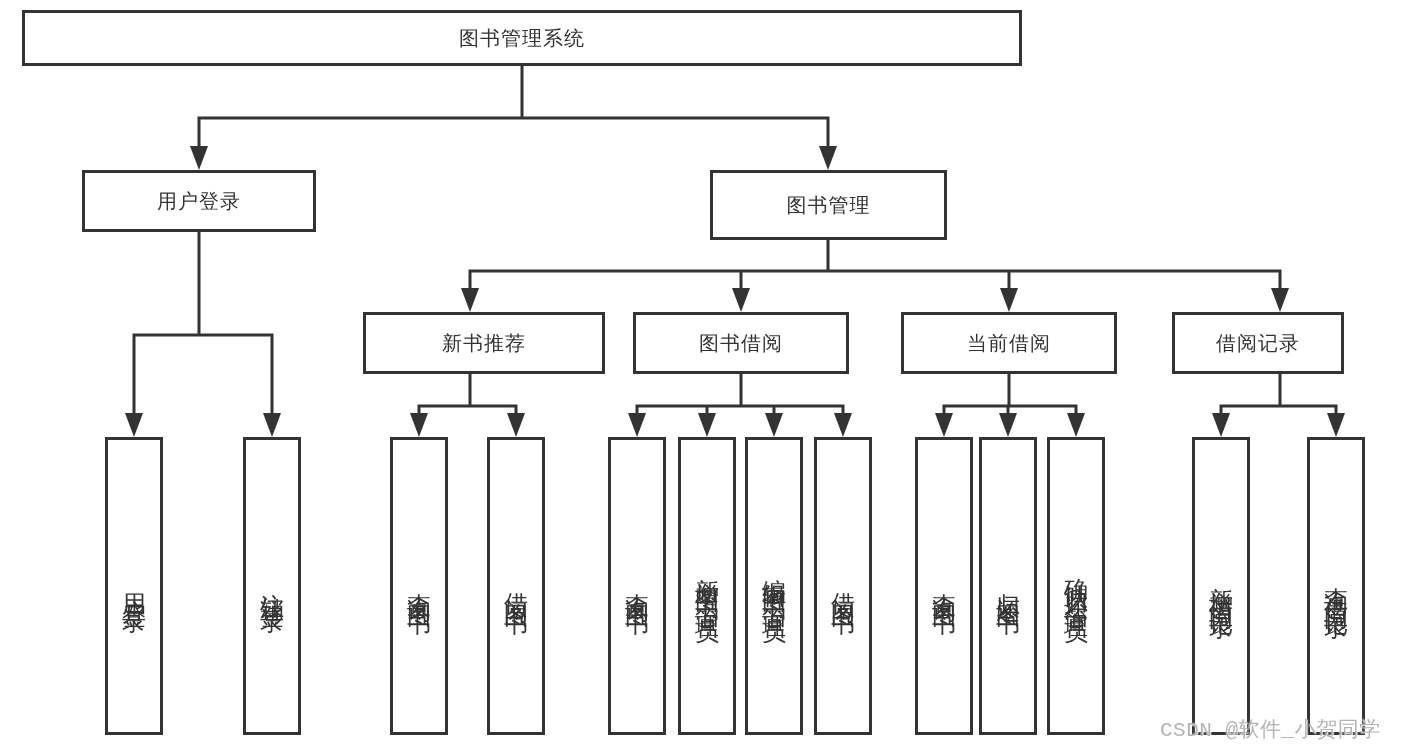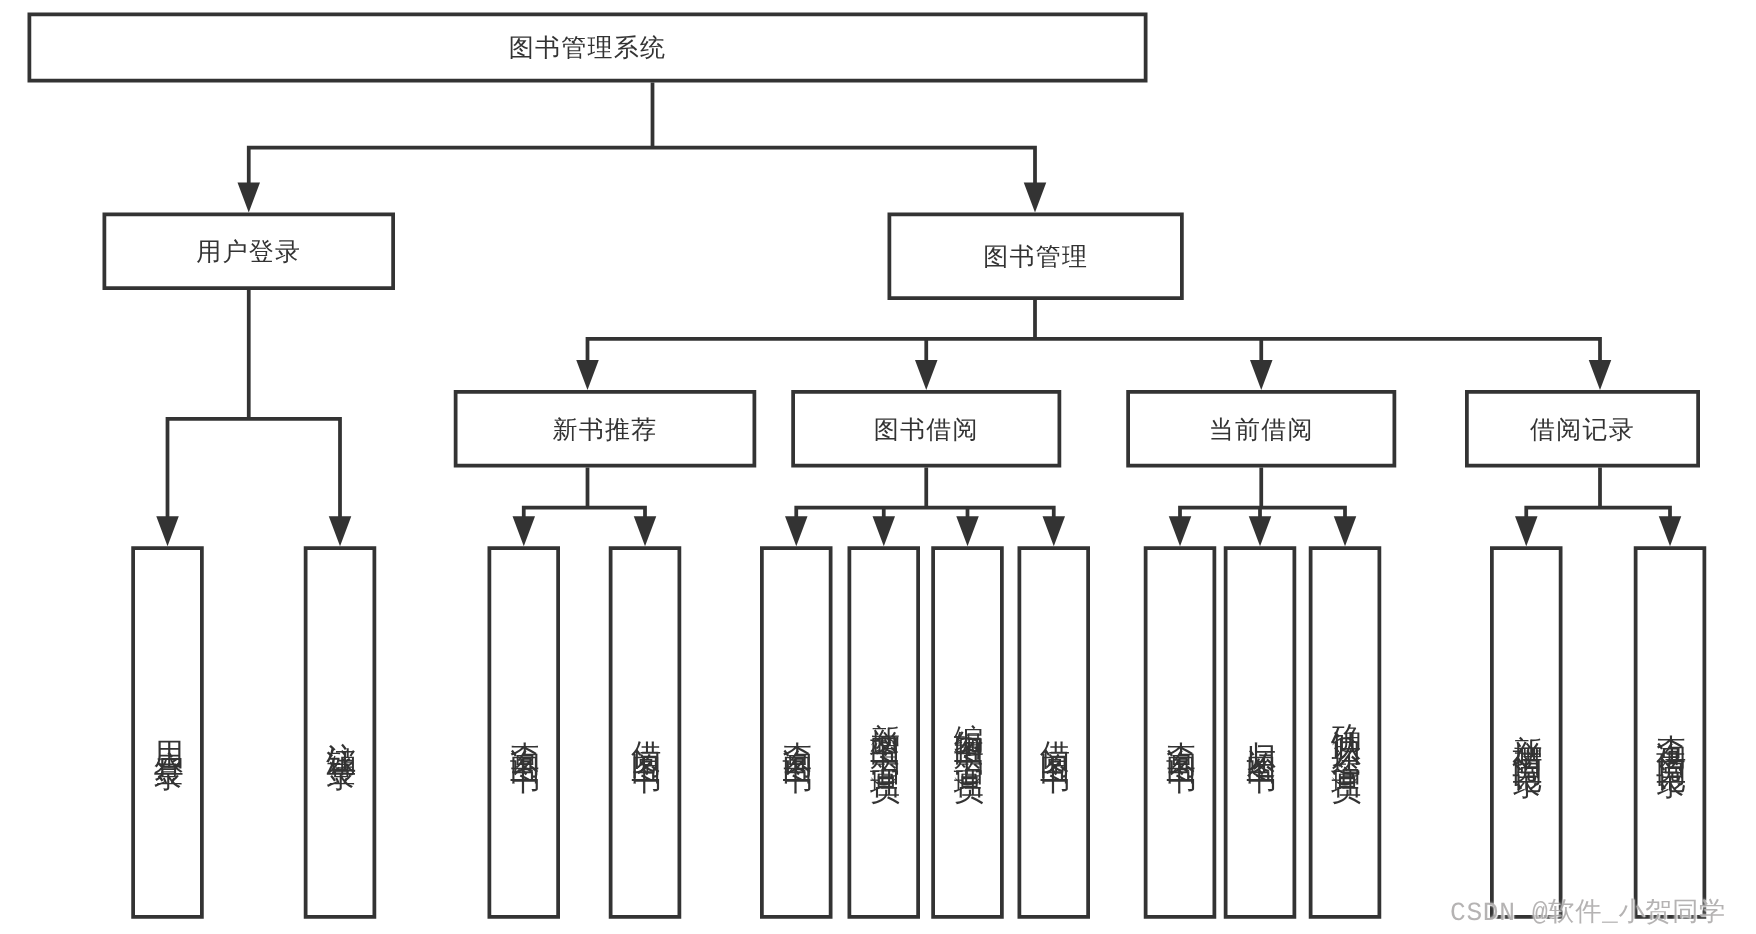--- a/index.html
+++ b/index.html
@@ -27,28 +27,28 @@
     justify-content: center;
     z-index: 2;
     color: #333333;
   }
   .hlabel {
     font-size: 20px;
     color: #333333;
     white-space: nowrap;
     letter-spacing: 1px;
   }
-  .box.root  { left: 22px;  top: 10px;  width: 896px; height: 56px; }
+  .box.root  { left: 22px;  top: 10px;  width: 1000px; height: 56px; }
   .box.lvl2a { left: 82px;  top: 170px; width: 234px;  height: 62px; }
   .box.lvl2b { left: 710px; top: 170px; width: 237px;  height: 70px; }
   .box.lvl3  { top: 312px; height: 62px; }
   .box.l3a { left: 363px;  width: 242px; }
   .box.l3b { left: 633px;  width: 216px; }
   .box.l3c { left: 901px;  width: 216px; justify-content: center; }
-  .box.l3d { left: 1172px; width: 188px; }
+  .box.l3d { left: 1172px; width: 172px; }
   .box.leaf { top: 437px; width: 58px; height: 298px; }
   .vtext {
     writing-mode: vertical-rl;
     text-orientation: mixed;
     font-size: 24px;
     letter-spacing: 6px;
     color: #333333;
     line-height: 1;
   }
   .x105  { left: 105px; }  .x243  { left: 243px; }

